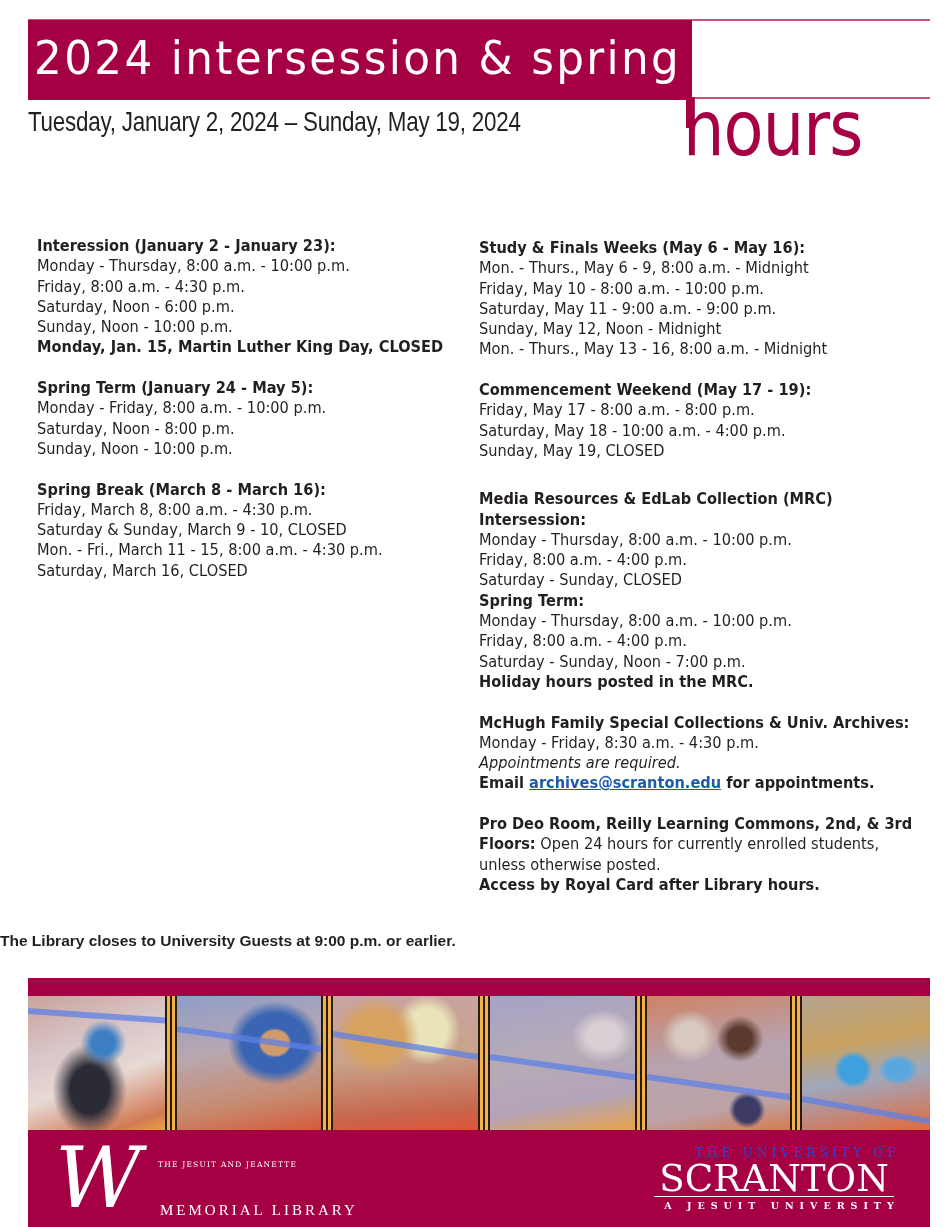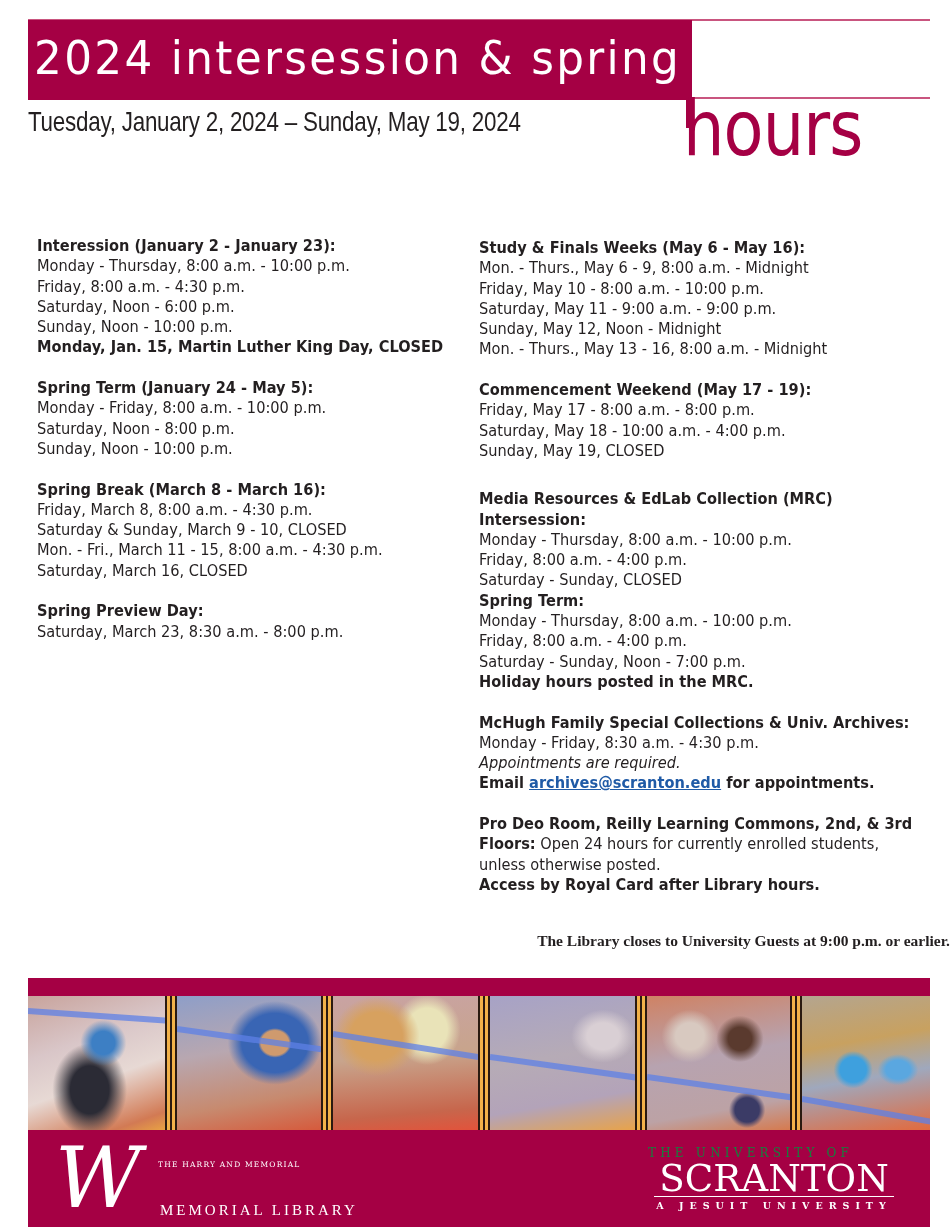--- a/index.html
+++ b/index.html
@@ -15,45 +15,45 @@
   .col { position: absolute; font-family: "DejaVu Sans", sans-serif; font-size: 15.2px; line-height: 20.3px; color: #231f20; margin-top: 14px; }
   .col-left { left: 37px; top: 222px; width: 430px; }
   .col-right { left: 479px; top: 224px; width: 450px; }
   .line { white-space: nowrap; display: block; transform: scaleX(0.96); transform-origin: left center; }
   .b { font-weight: bold; }
   .i { font-style: italic; }
   .gap { height: 20.3px; }
   .gap-big { height: 28px; }
   .link { color: #1f5aa6; text-decoration: underline; font-weight: bold; }
 
-  .footer-note { position: absolute; left: 0; width: 950px; top: 932px; text-align: right; font-family: Liberation Serif, serif; font-weight: bold; font-size: 15.5px; color: #231f20; }
+  .footer-note { position: absolute; left: 0; width: 950px; top: 932px; text-align: left; font-family: Liberation Sans, sans-serif; font-weight: bold; font-size: 15.5px; color: #231f20; }
 
   .banner { position: absolute; left: 28px; top: 978px; width: 902px; height: 249px; background: #a50044; }
   .mural { position: absolute; left: 28px; top: 996px; width: 902px; height: 134px; display: flex; }
   .panel { height: 134px; position: relative; overflow: hidden; }
   .divider { width: 12px; height: 134px; background: linear-gradient(90deg, #2a1a10 0 2px, #f2b24a 2px 5px, #2a1a10 5px 7px, #f2b24a 7px 10px, #2a1a10 10px 12px); flex: none; }
   .p1 { width: 137px; background: radial-gradient(circle at 55% 35%, #3d7fc4 0 10%, transparent 20%), radial-gradient(ellipse at 45% 70%, #2b2b35 0 18%, transparent 35%), linear-gradient(160deg, #c8a39c 0%, #d9c6c8 35%, #e7d9d4 60%, #d27a54 90%, #e9a243 100%); }
   .p2 { width: 144px; background: radial-gradient(ellipse at 68% 35%, #cf9a6e 0 10%, #3965b4 12% 24%, transparent 34%), linear-gradient(170deg, #8e9ec8 0%, #b8a7b0 40%, #c78a6f 75%, #d65a3c 100%); }
   .p3 { width: 145px; background: radial-gradient(ellipse at 30% 30%, #d7a15f 0 18%, transparent 30%), radial-gradient(ellipse at 65% 25%, #e9e3b8 0 15%, transparent 25%), linear-gradient(175deg, #c9a3a3 0%, #c8a48c 45%, #c7664c 85%, #e2533b 100%); }
   .p4 { width: 145px; background: radial-gradient(ellipse at 78% 30%, #d9cfd4 0 10%, transparent 20%), linear-gradient(170deg, #a7a2c6 0%, #b6abb6 45%, #b3a3b9 75%, #e8a34a 100%); }
   .p5 { width: 143px; background: radial-gradient(ellipse at 30% 30%, #d8c9c0 0 10%, transparent 20%), radial-gradient(ellipse at 65% 32%, #5a3a2e 0 9%, transparent 18%), radial-gradient(circle at 70% 85%, #3b3b66 0 8%, transparent 12%), linear-gradient(170deg, #cf8264 0%, #b7a3b0 45%, #bca2a5 80%, #d67a4e 100%); }
   .p6 { flex: 1; background: radial-gradient(ellipse at 40% 55%, #3ea0de 0 12%, transparent 18%), radial-gradient(ellipse at 75% 55%, #5aa7e0 0 9%, transparent 15%), linear-gradient(170deg, #b4a58f 0%, #c8a160 35%, #9fa8bd 60%, #e26a3e 100%); }
   .streak { position: absolute; height: 6px; background: rgba(94,128,230,0.75); transform-origin: left center; }
 
   .logo-weinberg { position: absolute; left: 55px; top: 1140px; width: 300px; height: 80px; }
   .w-big { position: absolute; left: 0; top: -12px; font-family: "DejaVu Serif", serif; font-style: italic; font-size: 84px; color: #ffffff; line-height: 100px; }
   .w-small1 { position: absolute; left: 103px; top: 20px; font-family: "DejaVu Serif", serif; font-size: 7.5px; color: #ffffff; letter-spacing: 1.2px; white-space: nowrap; }
   .w-big2 { position: absolute; left: 103px; top: 28px; font-family: "DejaVu Serif", serif; font-size: 31px; color: #ffffff; letter-spacing: 5px; white-space: nowrap; line-height: 34px; }
   .w-small2 { position: absolute; left: 105px; top: 62px; font-family: Liberation Serif, serif; font-size: 15px; color: #ffffff; letter-spacing: 3px; white-space: nowrap; }
 
   .logo-scranton { position: absolute; left: 648px; top: 1142px; width: 260px; height: 80px; text-align: center; }
-  .s-top { position: absolute; left: 0; top: 4px; width: 252px; font-family: "DejaVu Serif", serif; font-size: 12px; color: #15803d; letter-spacing: 4.2px; white-space: nowrap; text-align: left; }
+  .s-top { position: absolute; left: 0; top: 4px; width: 252px; font-family: "DejaVu Serif", serif; font-size: 12px; color: #1d4ed8; letter-spacing: 4.2px; white-space: nowrap; text-align: right; }
   .s-main { position: absolute; left: 0; top: 14px; width: 252px; font-family: "DejaVu Serif", serif; font-size: 38px; color: #ffffff; letter-spacing: 0px; white-space: nowrap; text-align: center; line-height: 44px; transform: scaleX(0.98); }
   .s-rule { position: absolute; left: 6px; top: 54px; width: 240px; height: 1px; background: #ffffff; }
-  .s-bottom { position: absolute; left: 0; top: 58px; width: 252px; font-family: "DejaVu Serif", serif; font-size: 9.5px; color: #ffffff; letter-spacing: 6px; white-space: nowrap; text-align: center; font-weight: bold; }
+  .s-bottom { position: absolute; left: 8px; top: 58px; width: 252px; font-family: "DejaVu Serif", serif; font-size: 9.5px; color: #ffffff; letter-spacing: 6px; white-space: nowrap; text-align: center; font-weight: bold; }
 </style>
 </head>
 <body>
 
 <div class="hline" style="left:28px; top:19px; width:902px;"></div>
 <div class="title-band"></div>
 <div class="hline" style="left:692px; top:97px; width:238px;"></div>
 <div class="title-text">2024 intersession &amp; spring</div>
 <div class="subtitle">Tuesday, January 2, 2024 – Sunday, May 19, 2024</div>
 <div class="hours-stem"></div>
@@ -77,24 +77,20 @@
   </div>
   <div class="gap"></div>
   <div>
     <span class="line b">Spring Break (March 8 - March 16):</span>
     <span class="line">Friday, March 8, 8:00 a.m. - 4:30 p.m.</span>
     <span class="line">Saturday &amp; Sunday, March 9 - 10, CLOSED</span>
     <span class="line">Mon. - Fri., March 11 - 15, 8:00 a.m. - 4:30 p.m.</span>
     <span class="line">Saturday, March 16, CLOSED</span>
   </div>
   <div class="gap"></div>
-  <div>
-    <span class="line b">Spring Preview Day:</span>
-    <span class="line">Saturday, March 23, 8:30 a.m. - 8:00 p.m.</span>
-  </div>
   <div class="gap"></div>
   <div class="gap"></div>
 </div>
 
 <div class="col col-right">
   <div>
     <span class="line b">Study &amp; Finals Weeks (May 6 - May 16):</span>
     <span class="line">Mon. - Thurs., May 6 - 9, 8:00 a.m. - Midnight</span>
     <span class="line">Friday, May 10 - 8:00 a.m. - 10:00 p.m.</span>
     <span class="line">Saturday, May 11 - 9:00 a.m. - 9:00 p.m.</span>
@@ -161,21 +157,21 @@
       <div class="streak" style="left:0;top:78px;width:160px;transform:rotate(8deg);"></div>
     </div>
   <div class="divider"></div>
   <div class="panel p6">
       <div class="streak" style="left:0;top:100px;width:160px;transform:rotate(10deg);"></div>
     </div>
 </div>
 
 <div class="logo-weinberg">
   <span class="w-big">W</span>
-  <span class="w-small1">THE HARRY AND MEMORIAL</span>
+  <span class="w-small1">THE JESUIT AND JEANETTE</span>
   <span class="w-small2">MEMORIAL LIBRARY</span>
 </div>
 
 <div class="logo-scranton">
   <span class="s-top">THE UNIVERSITY OF</span>
   <span class="s-main">SCRANTON</span>
   <span class="s-rule"></span>
   <span class="s-bottom">A JESUIT UNIVERSITY</span>
 </div>
 

